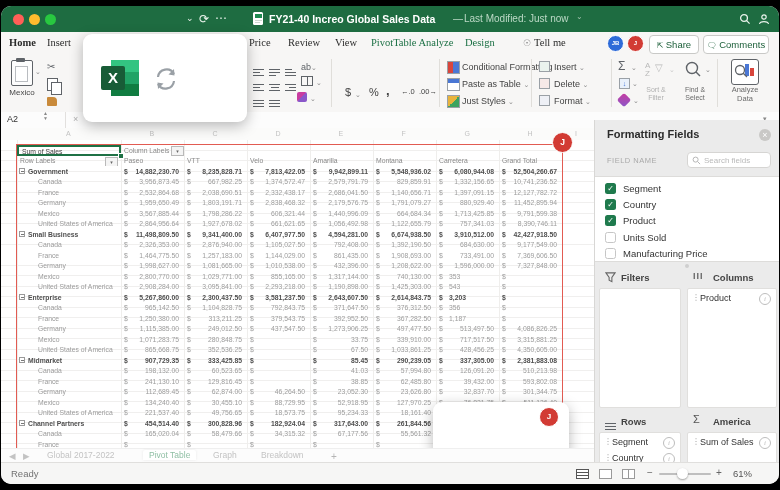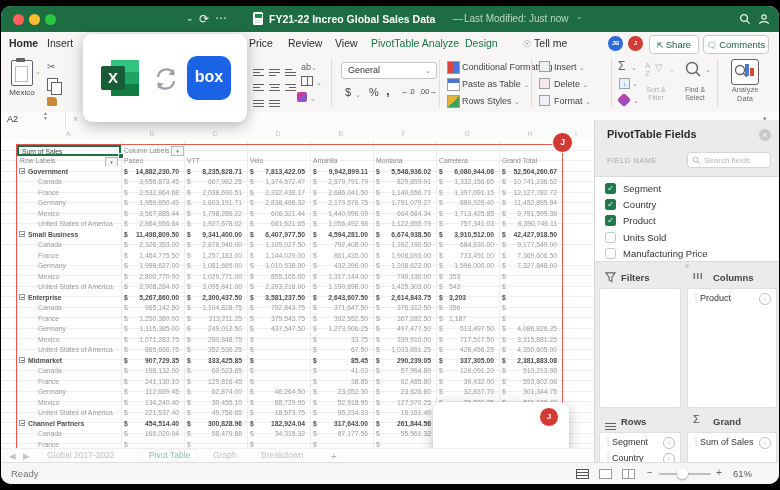--- a/index.html
+++ b/index.html
@@ -17,21 +17,21 @@
   
   .as-call{left:51px;top:3px;width:127px;height:32px;background:#1a5f38;border:3px solid #fff;
            border-radius:9px;box-shadow:0 3px 8px rgba(0,0,0,.45);z-index:60;}
   .as-label{color:#fff;font-size:11.5px;font-weight:bold;left:10px;top:8px;}
   .as-toggle{left:72px;top:6px;width:44px;height:19px;border-radius:10px;background:#93a89b;}
   .as-on{color:#fff;font-size:8px;font-weight:bold;left:8px;top:5px;}
   .as-knob{right:2px;top:2px;width:15px;height:15px;border-radius:50%;background:#fff;
            box-shadow:0 1px 2px rgba(0,0,0,.4);}
   
   .menurow{left:0;top:26px;width:778px;height:24px;background:#f7f6f5;border-bottom:1px solid #e4e2e0;}
-  .mtab{top:5px;font-size:10.5px;color:#2b2b2b;white-space:nowrap;}
+  .mtab{top:5px;font-size:10.5px;color:#2b2b2b;white-space:nowrap;font-family:Liberation Serif, serif;}
   .mtab.active{font-weight:bold;}
   .mtab.ctx{color:#1b7044;}
   .avatar{border-radius:50%;color:#fff;font-weight:bold;text-align:center;
           border:1.5px solid #fff;box-sizing:border-box;}
   .pillbtn{top:3px;height:17px;border:1px solid #c9c9c7;border-radius:4px;background:#fff;
            font-size:9.5px;color:#1b5e38;line-height:17px;text-align:center;}
   
   .ribbon{left:0;top:50px;width:778px;height:56px;background:#f7f6f5;border-bottom:1px solid #d9d7d5;}
   .rlab{font-size:8px;color:#474747;text-align:center;}
   .rlab2{font-size:7px;color:#6b6b6b;text-align:center;line-height:1.15;}
@@ -108,21 +108,21 @@
 
     <span class="abs tb-ic" style="left:185px;top:7px;font-size:9px;">⌄</span>
     <span class="abs tb-ic" style="left:198px;top:6px;">⟳</span>
     <span class="abs tb-ic" style="left:214px;top:5px;">⋯</span>
 
     <div class="abs" style="left:252px;top:6px;width:10px;height:13px;background:#fff;border-radius:1.5px;">
       <div style="position:absolute;left:1.5px;top:2px;width:7px;height:4px;background:#1e8a50;"></div>
       <div style="position:absolute;left:1.5px;top:8px;width:7px;height:1px;background:#cfd8d2;"></div>
       <div style="position:absolute;left:1.5px;top:10px;width:5px;height:1px;background:#cfd8d2;"></div>
     </div>
-    <span class="abs tb-title" style="left:268px;top:7px;">FY21-22 Increo Global Sales Data</span>
+    <span class="abs tb-title" style="left:268px;top:7px;">FY21-40 Increo Global Sales Data</span>
     <span class="abs tb-mod" style="left:452px;top:7px;">—</span>
     <span class="abs tb-mod" style="left:463px;top:7px;">Last Modified: Just now</span>
     <span class="abs tb-ic" style="left:575px;top:6px;font-size:8px;color:#9fc2ac;">⌄</span>
 
     <svg class="abs" style="left:738px;top:7px;" width="12" height="12" viewBox="0 0 12 12">
       <circle cx="5" cy="5" r="3.4" fill="none" stroke="#e8f2ea" stroke-width="1.3"></circle>
       <line x1="7.6" y1="7.6" x2="10.6" y2="10.6" stroke="#e8f2ea" stroke-width="1.3"></line>
     </svg>
     <svg class="abs" style="left:757px;top:7px;" width="12" height="12" viewBox="0 0 12 12">
       <circle cx="6" cy="4" r="2.2" fill="none" stroke="#e8f2ea" stroke-width="1.2"></circle>
@@ -180,39 +180,35 @@
           <div style="width:1px;height:8px;background:#5f6368;margin-left:5px;"></div>
         </div>
     <span class="abs chv" style="left:315px;top:23px;">⌄</span>
     <div class="abs" style="left:252px;top:37px;"><span class="linesicon"><i style="width:11px"></i><i style="width:11px"></i><i style="width:11px"></i></span></div>
     <div class="abs" style="left:268px;top:37px;"><span class="linesicon"><i style="width:11px"></i><i style="width:11px"></i><i style="width:11px"></i></span></div>
     <div class="abs" style="left:296px;top:36px;width:10px;height:10px;background:linear-gradient(135deg,#c83ca0 0 50%,#8a57c9 50% 100%);border-radius:2px;"></div>
     <span class="abs chv" style="left:309px;top:39px;">⌄</span>
 
     <div class="abs vsep" style="left:330px;"></div>
 
-    <div class="abs select" style="left:340px;top:6px;width:88px;height:15px;line-height:15px;padding-left:6px;">
-      <span>General</span>
-      <span class="chv" style="position:absolute;right:5px;top:0;">⌄</span>
-    </div>
     <span class="abs smbtn" style="left:344px;top:30px;font-size:11px;">$</span>
     <span class="abs chv" style="left:354px;top:35px;">⌄</span>
     <span class="abs smbtn" style="left:368px;top:30px;font-size:11px;">%</span>
     <span class="abs smbtn" style="left:385px;top:27px;font-size:13px;font-weight:bold;">,</span>
     <span class="abs smbtn" style="left:400px;top:31px;font-size:7.5px;">←<span>.0</span></span>
     <span class="abs smbtn" style="left:418px;top:31px;font-size:7.5px;"><span>.00</span>→</span>
 
     <div class="abs vsep" style="left:438px;"></div>
 
     <div class="abs" style="left:446px;top:5px;width:11px;height:11px;background:linear-gradient(90deg,#d8453c 0 50%,#4a77d4 50% 100%);border:1px solid #9aa0a6;"></div>
     <span class="abs smbtn" style="left:461px;top:6px;"><span>Conditional Formatting</span> <span class="chv">⌄</span></span>
     <div class="abs" style="left:446px;top:22px;width:11px;height:11px;background:linear-gradient(#4a77d4 0 40%,#fff 40% 100%);border:1px solid #9aa0a6;"></div>
     <span class="abs smbtn" style="left:461px;top:23px;"><span>Paste as Table</span> <span class="chv">⌄</span></span>
     <div class="abs" style="left:446px;top:39px;width:11px;height:11px;background:linear-gradient(135deg,#e8b33c 0 50%,#3ca35f 50% 100%);border:1px solid #9aa0a6;"></div>
-    <span class="abs smbtn" style="left:461px;top:40px;"><span>Rows Styles</span> <span class="chv">⌄</span></span>
+    <span class="abs smbtn" style="left:461px;top:40px;"><span>Just Styles</span> <span class="chv">⌄</span></span>
 
     <div class="abs vsep" style="left:530px;"></div>
 
     <div class="abs grpicon" style="left:538px;top:5px;background:#eaf3ee;"></div>
     <span class="abs smbtn" style="left:553px;top:6px;"><span>Insert</span> <span class="chv">⌄</span></span>
     <div class="abs grpicon" style="left:538px;top:22px;background:#f6e9e8;"></div>
     <span class="abs smbtn" style="left:553px;top:23px;"><span>Delete</span> <span class="chv">⌄</span></span>
     <div class="abs grpicon" style="left:538px;top:39px;background:#eef0f6;"></div>
     <span class="abs smbtn" style="left:553px;top:40px;"><span>Format</span> <span class="chv">⌄</span></span>
 
@@ -261,22 +257,20 @@
                   color:#fff;font-weight:bold;font-size:15px;text-align:center;line-height:24px;">X</div>
     </div>
 
     <svg class="abs" style="left:70px;top:32px;" width="26" height="26" viewBox="0 0 26 26">
       <path d="M5 11 A8.5 8.5 0 0 1 21 8" fill="none" stroke="#9aa0a6" stroke-width="2.2"></path>
       <path d="M21 15 A8.5 8.5 0 0 1 5 18" fill="none" stroke="#9aa0a6" stroke-width="2.2"></path>
       <path d="M21 3 L21.5 9.5 L15.5 8.5 Z" fill="#9aa0a6"></path>
       <path d="M5 23 L4.5 16.5 L10.5 17.5 Z" fill="#9aa0a6"></path>
     </svg>
 
-    <div class="abs" style="left:104px;top:22px;width:44px;height:44px;background:#1b63e6;border-radius:10px;
-                color:#fff;font-weight:bold;font-size:16px;text-align:center;line-height:42px;">box</div>
   </div>
 
   <div class="abs fbar">
     <div class="abs nbox">
       <span class="abs" style="left:6px;top:2px;">A2</span>
       <span class="abs" style="left:42px;top:-1px;font-size:5px;color:#888;line-height:5px;">▲<br>▼</span>
     </div>
     <span class="abs" style="left:72px;top:2px;font-size:9px;color:#b0b0b0;">×</span>
     <span class="abs" style="left:762px;top:3px;font-size:7px;color:#8a8a8a;">▾</span>
   </div>
@@ -1212,21 +1206,21 @@
     </div>
     <span class="abs" style="left:646px;top:4px;font-size:10px;color:#666;">−</span>
     <div class="abs" style="left:658px;top:10px;width:52px;height:2px;background:#bfbfbf;border-radius:1px;"></div>
     <div class="abs" style="left:676px;top:5px;width:11px;height:11px;background:#fff;border-radius:50%;
          box-shadow:0 1px 2px rgba(0,0,0,.35);"></div>
     <span class="abs" style="left:715px;top:4px;font-size:10px;color:#666;">+</span>
     <span class="abs" style="left:732px;top:5px;font-size:9.5px;color:#555;">61%</span>
   </div>
 
   <div class="abs pane">
-    <span class="abs pane-title" style="left:12px;top:8px;">PivotTable Fields</span>
+    <span class="abs pane-title" style="left:12px;top:8px;">Formatting Fields</span>
     <div class="abs" style="left:164px;top:9px;width:12px;height:12px;border-radius:50%;background:#c9c8c6;color:#fff;
          font-size:9px;text-align:center;line-height:12px;">×</div>
 
     <span class="abs fieldname" style="left:12px;top:36px;">FIELD NAME</span>
     <div class="abs searchbox" style="left:92px;top:32px;width:82px;">
       <svg style="position:absolute;left:4px;top:3px;" width="9" height="9" viewBox="0 0 10 10">
         <circle cx="4" cy="4" r="2.8" fill="none" stroke="#b5b5b5" stroke-width="1.1"></circle>
         <line x1="6.2" y1="6.2" x2="9" y2="9" stroke="#b5b5b5" stroke-width="1.1"></line>
       </svg>
       <span style="position:absolute;left:16px;top:2.5px;font-size:8px;color:#b9b9b9;">Search fields</span>
@@ -1259,21 +1253,21 @@
     <div class="abs areabox" style="left:4px;top:168px;width:80px;height:118px;" id="filters-box"></div>
     <div class="abs areabox" style="left:92px;top:168px;width:88px;height:118px;" id="columns-box">
           <div class="abs grip" style="position: absolute; left: 4px; top: 4px;">⋮</div>
           <div class="abs aitem" style="position: absolute; left: 12px; top: 4px;">Product</div>
           <div class="abs info" style="position: absolute; right: 5px; top: 4px;">i</div>
         </div>
 
     <div class="abs" style="left:10px;top:296px;"><span class="linesicon"><i style="width:11px"></i><i style="width:11px"></i><i style="width:11px"></i></span></div>
     <span class="abs arealab" style="left:26px;top:296px;">Rows</span>
     <span class="abs" style="left:98px;top:293px;font-size:11px;color:#555;">Σ</span>
-    <span class="abs arealab" style="left:118px;top:296px;">Grand</span>
+    <span class="abs arealab" style="left:118px;top:296px;">America</span>
 
     <div class="abs areabox" style="left:4px;top:312px;width:80px;height:30px;" id="rows-box">
           <div class="abs grip" style="position: absolute; left: 4px; top: 4px;">⋮</div>
           <div class="abs aitem" style="position: absolute; left: 12px; top: 4px;">Segment</div>
           <div class="abs info" style="position: absolute; right: 5px; top: 4px;">i</div>
           <div class="abs grip" style="position: absolute; left: 4px; top: 20px;">⋮</div>
           <div class="abs aitem" style="position: absolute; left: 12px; top: 20px;">Country</div>
           <div class="abs info" style="position: absolute; right: 5px; top: 20px;">i</div>
         </div>
     <div class="abs areabox" style="left:92px;top:312px;width:88px;height:30px;" id="values-box">

